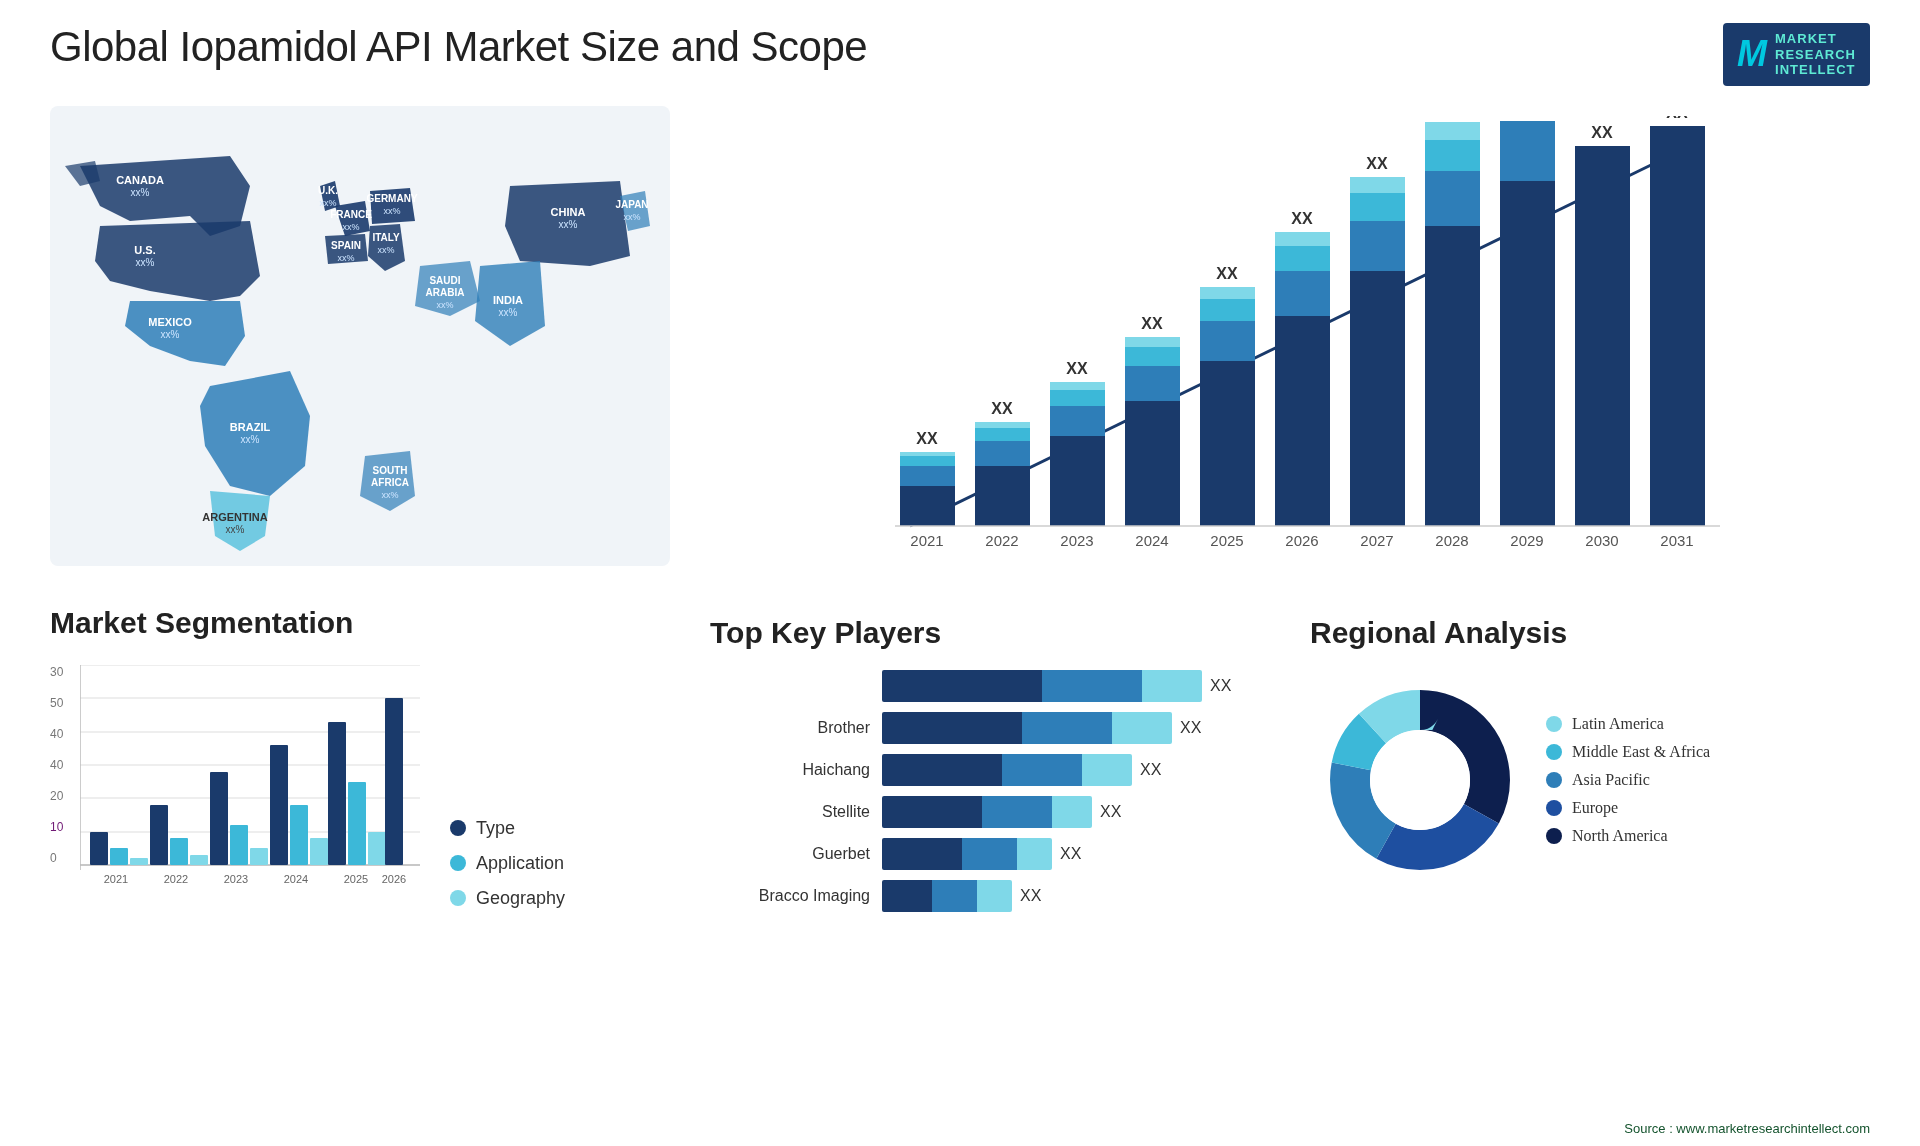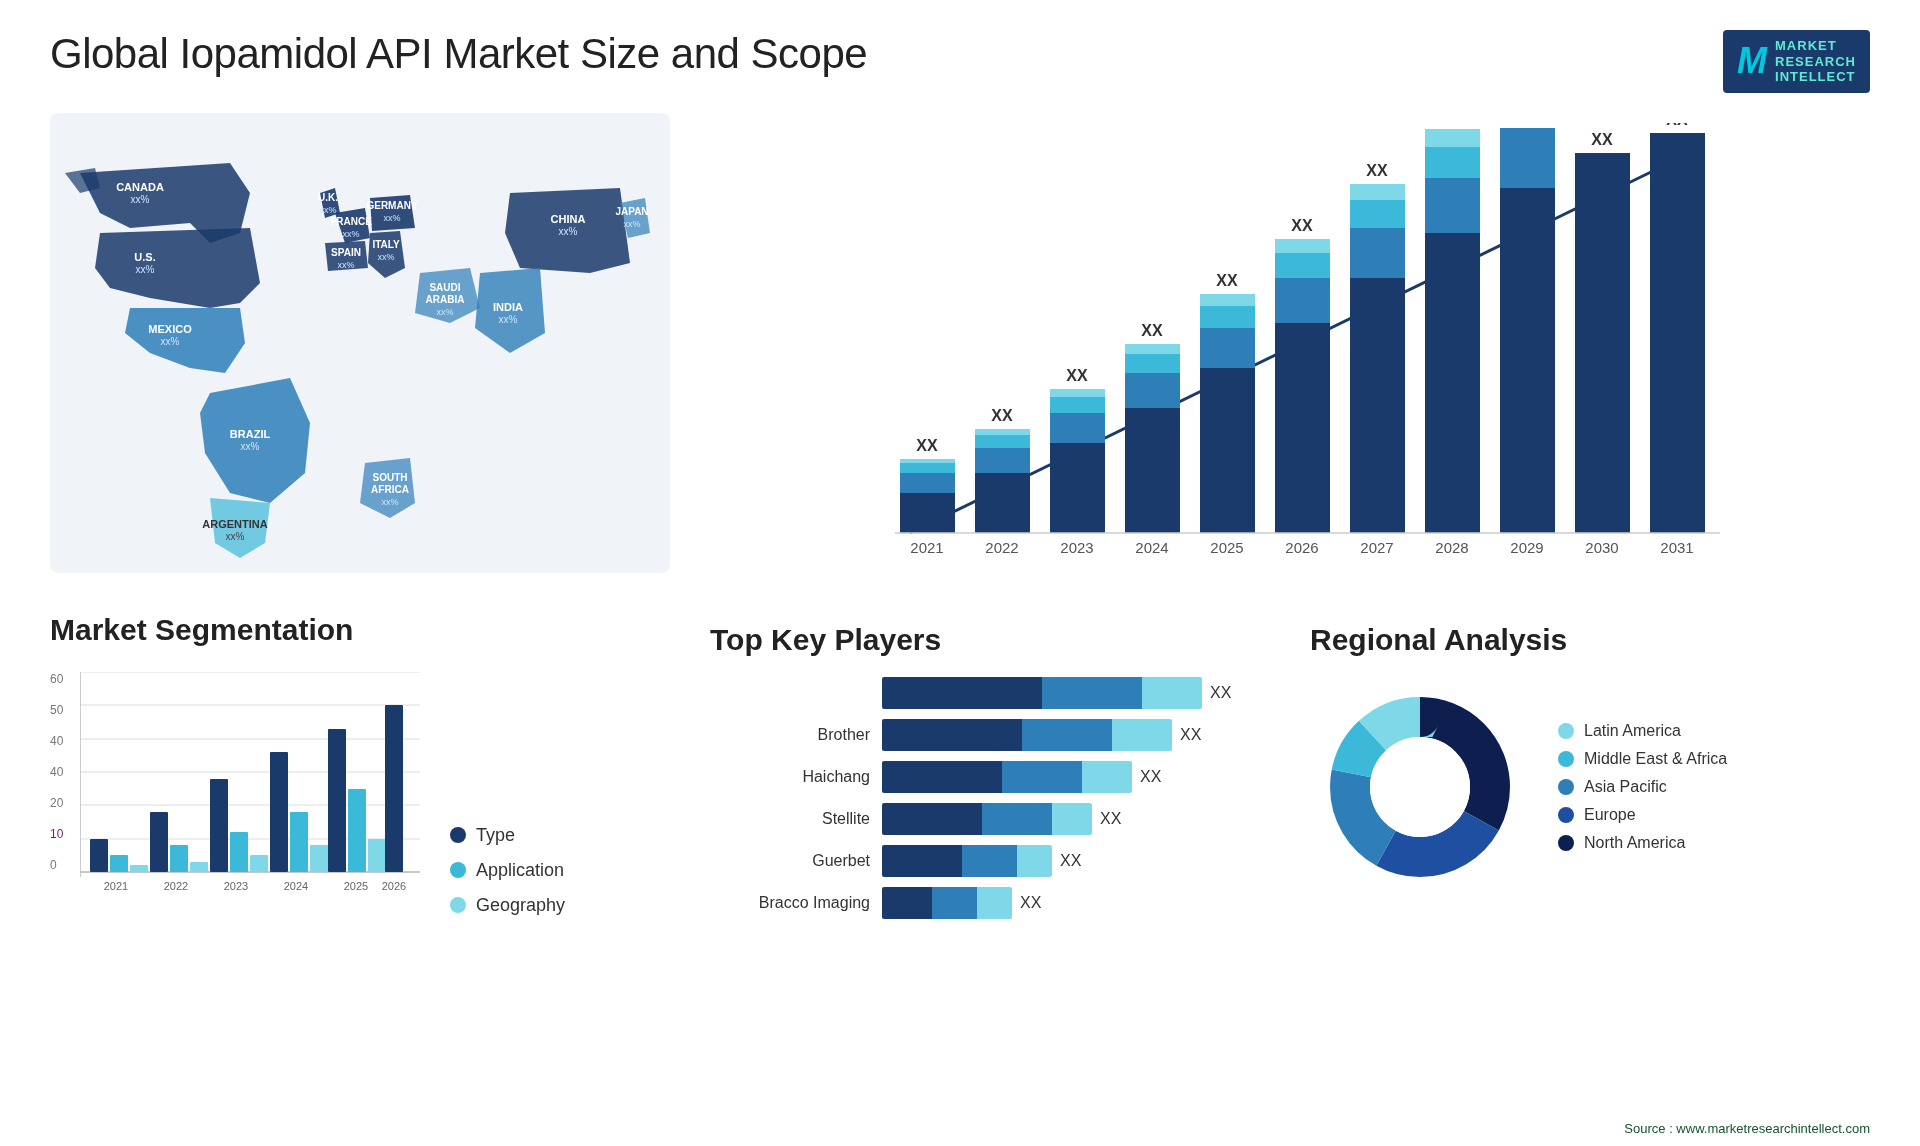--- a/index.html
+++ b/index.html
@@ -8,21 +8,21 @@
       background: #fff;
       width: 1920px;
       min-height: 1146px;
       overflow: hidden;
     }
 
     .page-container {
       width: 1920px;
       min-height: 1146px;
       background: #fff;
-      padding: 30px 50px 30px 50px;
+      padding: 23px 50px 30px 50px;
       position: relative;
     }
 
     
     .header {
       display: flex;
       justify-content: space-between;
       align-items: flex-start;
       margin-bottom: 20px;
     }
@@ -196,21 +196,22 @@
     }
 
     
     .regional-section {
       padding: 10px 20px;
     }
 
     .donut-container {
       display: flex;
       align-items: center;
-      gap: 28px;
+      gap: 16px;
+      font-family: Liberation Serif, serif;
     }
 
     .regional-legend {
       display: flex;
       flex-direction: column;
       gap: 10px;
     }
 
     .regional-legend-item {
       display: flex;
@@ -441,21 +442,21 @@
         <div class="seg-chart-area">
           <div style="position:relative; padding-left:30px;">
             
             <div style="position:absolute; left:0; top:0; height:200px; display:flex; flex-direction:column-reverse; justify-content:space-between;">
               <span style="font-size:12px;color:#777;">0</span>
               <span style="font-size:12px;color:#701a75;">10</span>
               <span style="font-size:12px;color:#777;">20</span>
               <span style="font-size:12px;color:#777;">40</span>
               <span style="font-size:12px;color:#777;">40</span>
               <span style="font-size:12px;color:#777;">50</span>
-              <span style="font-size:12px;color:#777;">60</span>
+              <span style="font-size:12px;color:#777;">30</span>
             </div>
             <svg viewBox="0 0 340 240" width="340" height="240">
 
               <line x1="0" y1="200" x2="340" y2="200" stroke="#ddd" stroke-width="1"></line>
               <line x1="0" y1="167" x2="340" y2="167" stroke="#ddd" stroke-width="1"></line>
               <line x1="0" y1="133" x2="340" y2="133" stroke="#ddd" stroke-width="1"></line>
               <line x1="0" y1="100" x2="340" y2="100" stroke="#ddd" stroke-width="1"></line>
               <line x1="0" y1="67" x2="340" y2="67" stroke="#ddd" stroke-width="1"></line>
               <line x1="0" y1="33" x2="340" y2="33" stroke="#ddd" stroke-width="1"></line>
               <line x1="0" y1="0" x2="340" y2="0" stroke="#ddd" stroke-width="1"></line>

